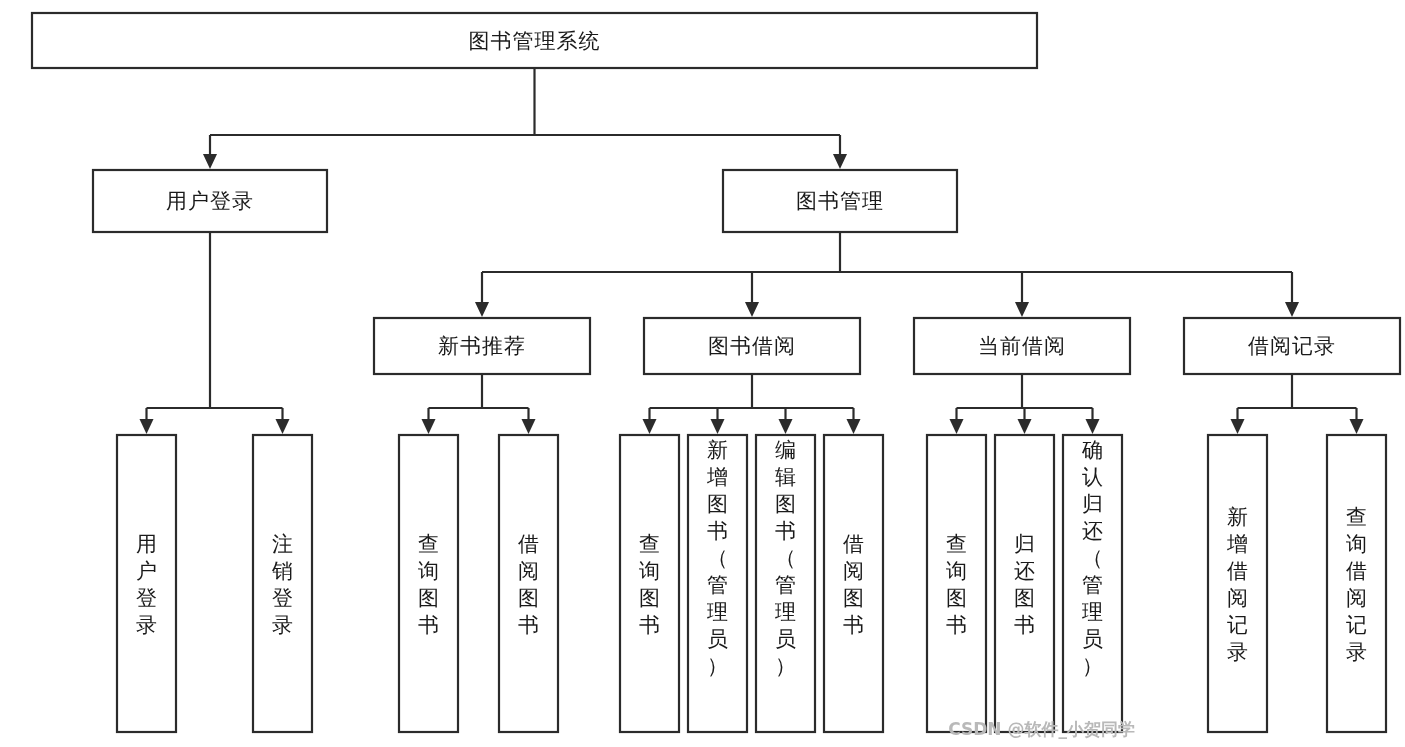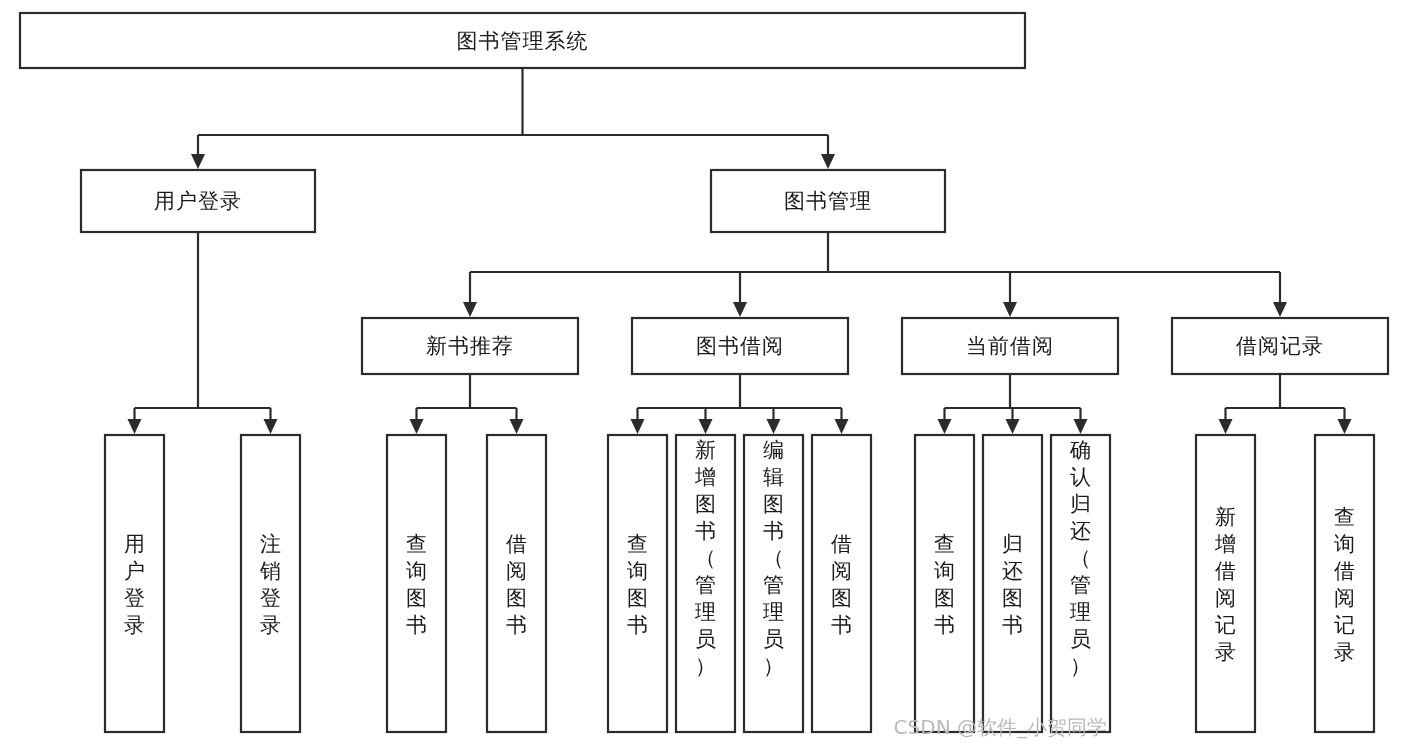--- a/index.html
+++ b/index.html
@@ -12,20 +12,21 @@
     width: 1405px;
     height: 747px;
     font-family: "DejaVu Sans", "Liberation Sans", sans-serif;
     overflow: hidden;
     position: relative;
   }
   #diagram-root {
     position: relative;
     width: 1127px;
     height: 747px;
+    margin-left: 12px;
   }
   svg.diagram {
     position: absolute;
     top: 0;
     left: 0;
     width: 1405px;
     height: 747px;
     display: block;
   }
   .node-box {
@@ -53,28 +54,29 @@
   }
   .node-label-v {
     font-family: "DejaVu Sans", "Liberation Sans", sans-serif;
     font-size: 21px;
     fill: #1a1a1a;
     text-anchor: middle;
     letter-spacing: 0px;
   }
   .watermark {
     position: absolute;
-    right: 20px;
+    right: 4px;
     bottom: 6px;
     font-family: "DejaVu Sans", "Liberation Sans", sans-serif;
-    font-size: 20px;
+    font-size: 17px;
     color: #b9b9b9;
     white-space: nowrap;
     pointer-events: none;
     user-select: none;
+    font-weight: bold;
   }
 </style>
 </head>
 <body>
 
 <div id="diagram-root">
   <svg class="diagram" viewBox="0 0 1405 747" xmlns="http://www.w3.org/2000/svg">
     <g id="connectors-layer">
         <line x1="522.5" y1="68" x2="522.5" y2="135" class="connector"></line>
         <line x1="198" y1="135" x2="828" y2="135" class="connector"></line>

